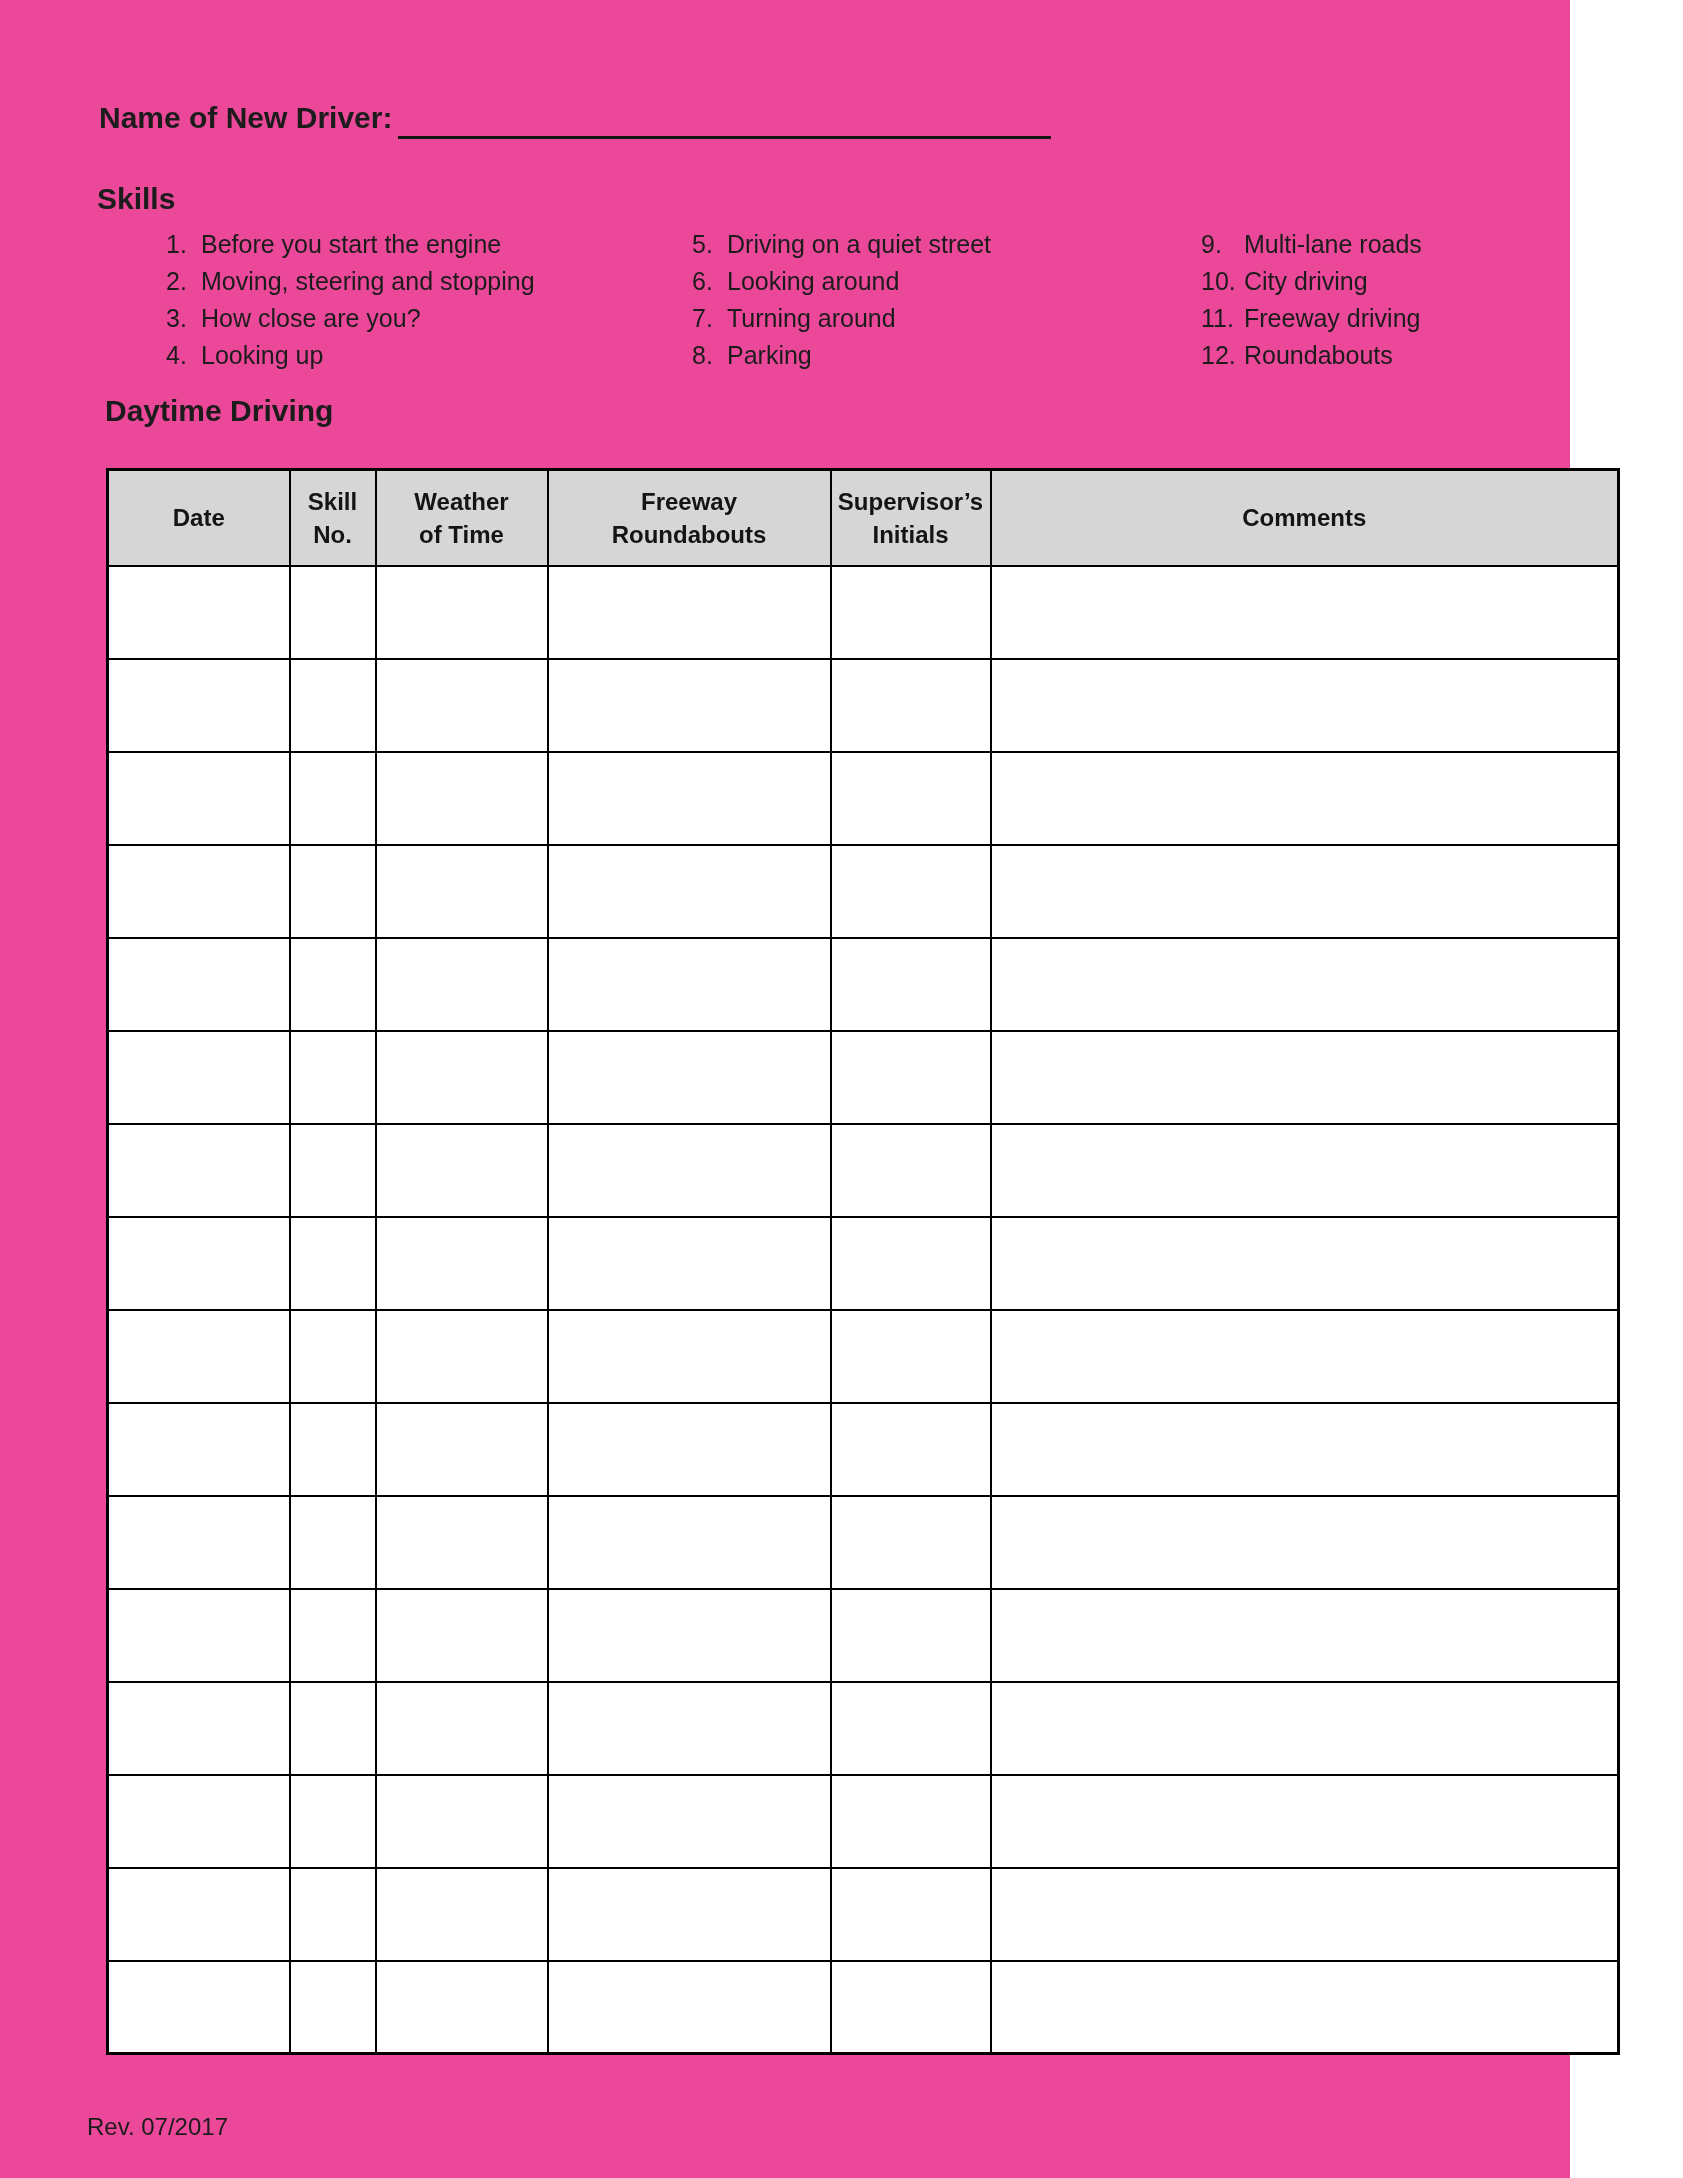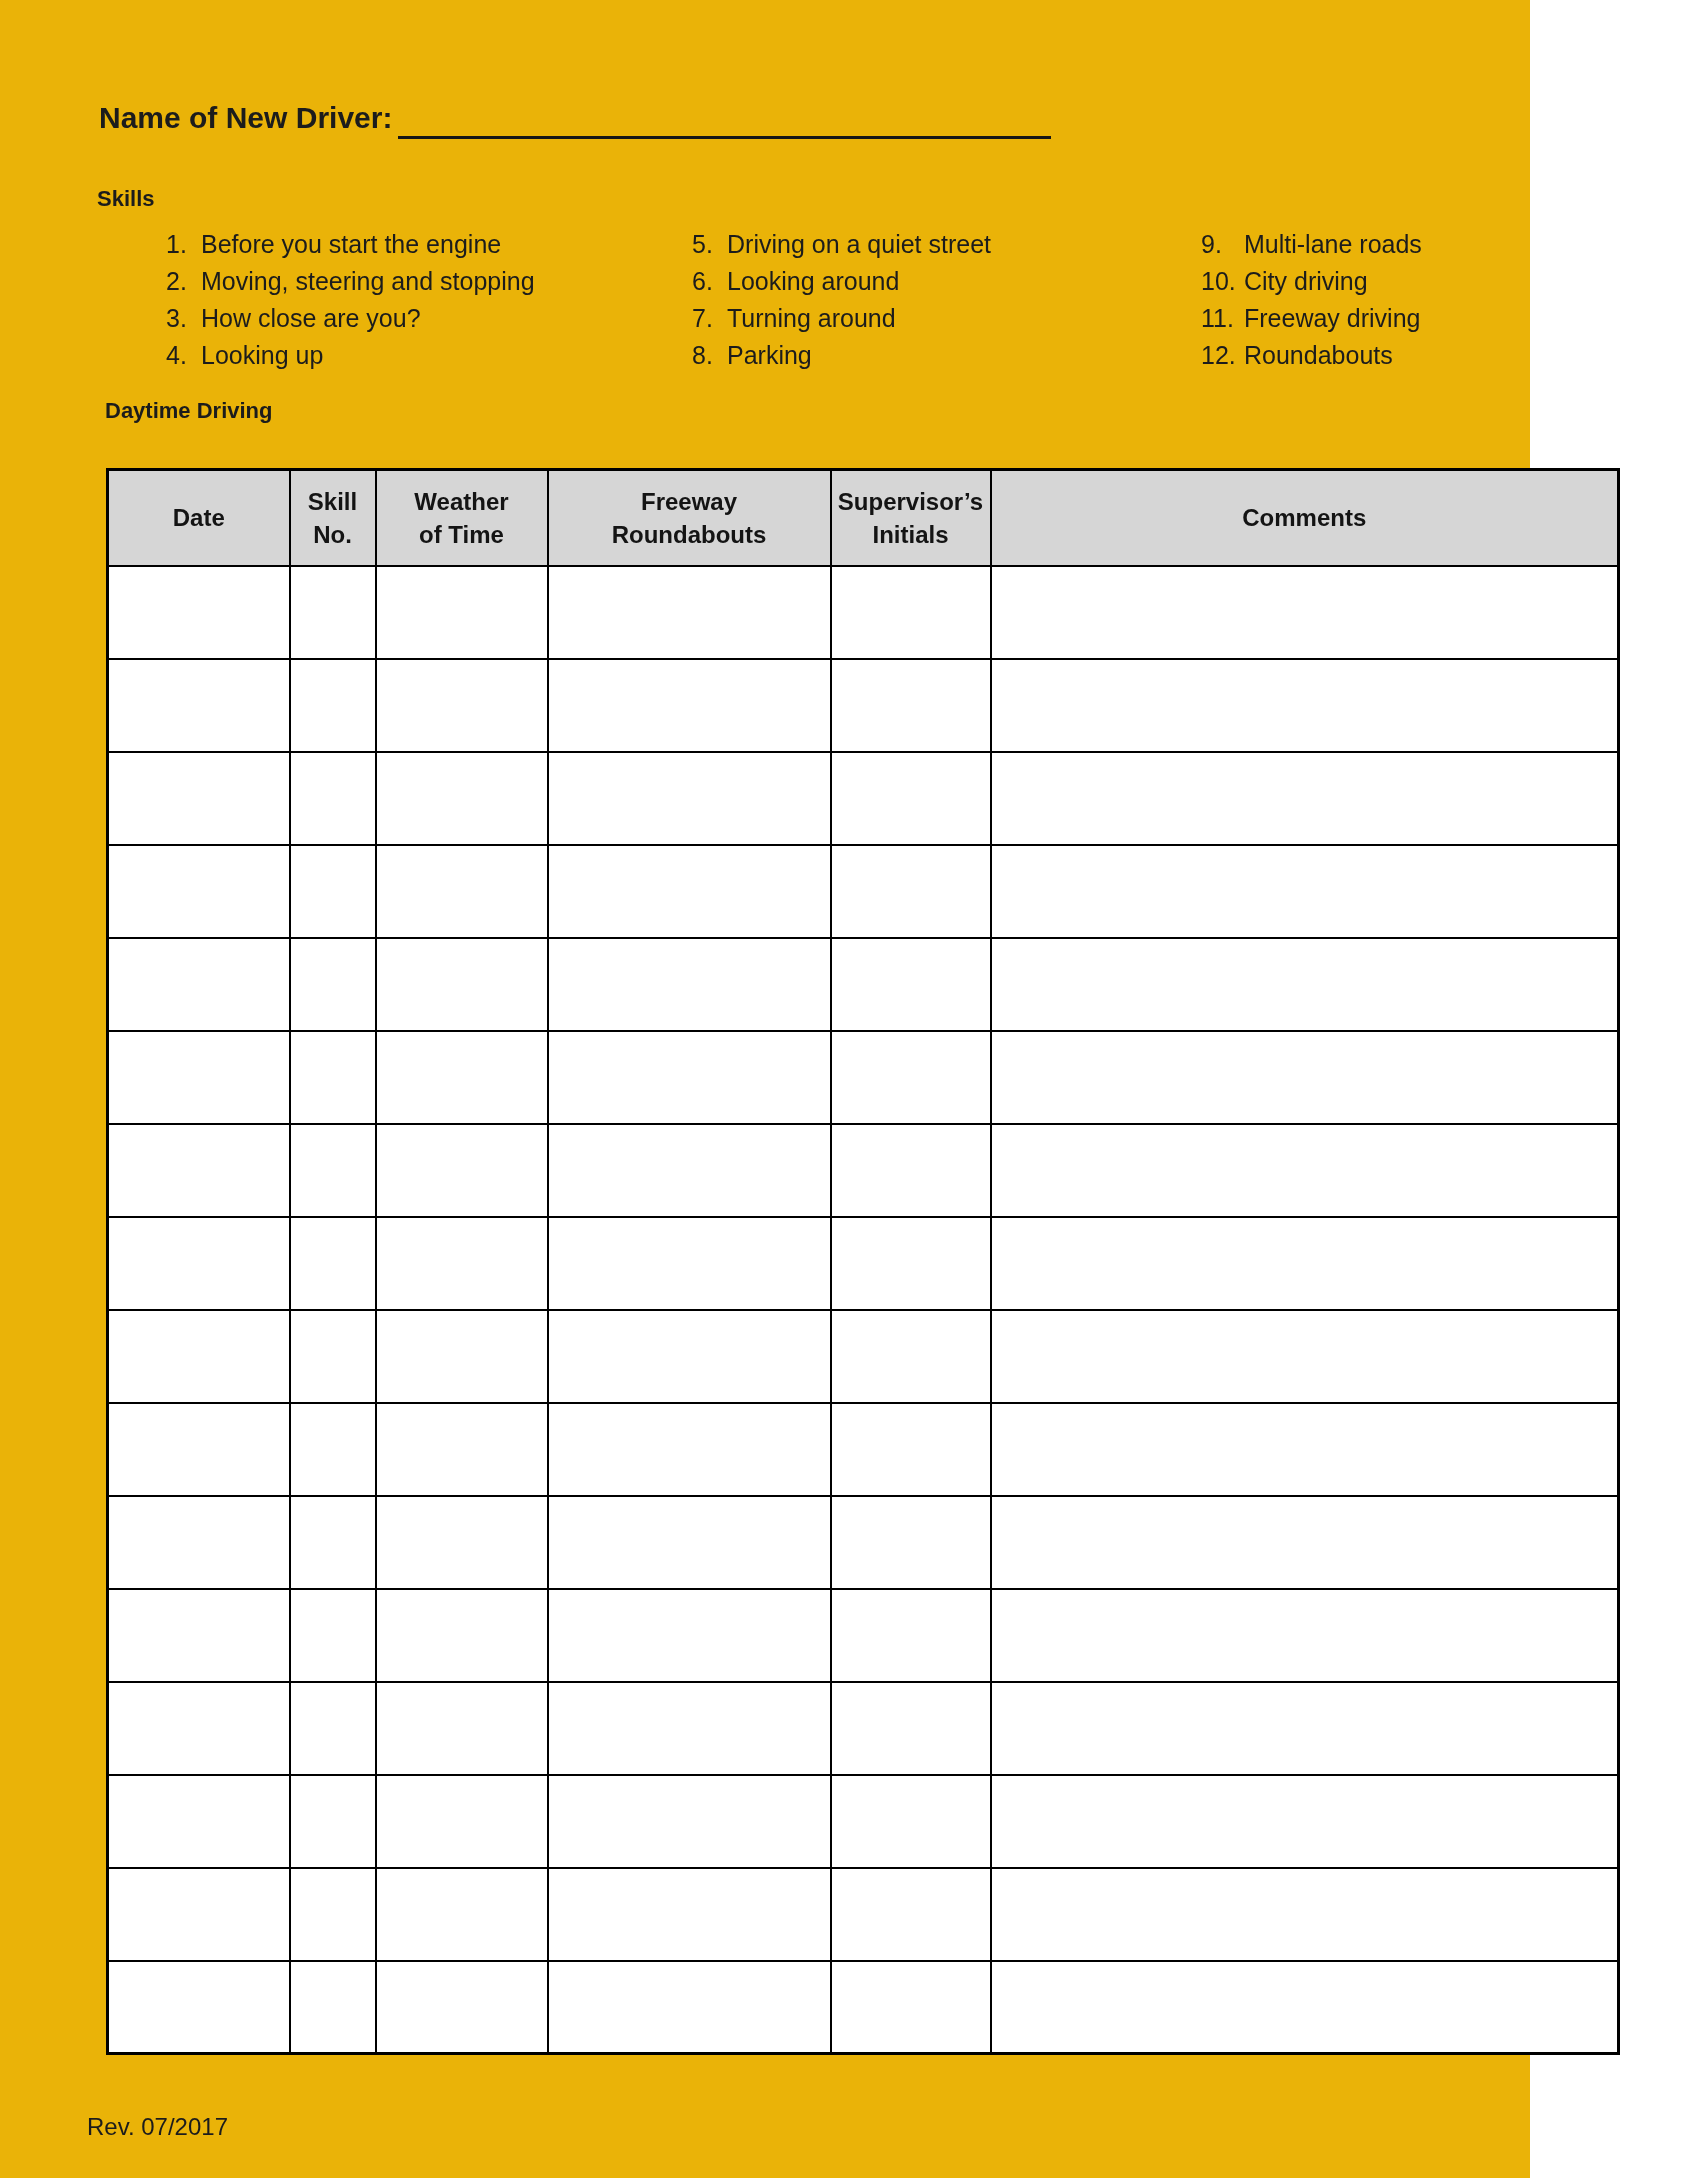--- a/index.html
+++ b/index.html
@@ -1,34 +1,34 @@
 <!DOCTYPE html>
 <html><head>
 <meta charset="utf-8">
 <style>
   html,body{margin:0;padding:0;background:#ffffff;}
   body{
     font-family:"Liberation Sans", sans-serif;
     color:#1c1c1c;
     width:1683px;height:2178px;position:relative;
   }
-  .page{position:absolute;left:0;top:0;width:1530px;height:2178px;background:#eab308;}
+  .page{position:absolute;left:0;top:0;width:1530px;height:2178px;background:#ec4899;padding-left:40px;}
 
   .title{
     position:absolute;left:99px;top:100px;
     font-size:30px;font-weight:bold;line-height:36px;color:#1c1c1c;
   }
   .name-blank{
     position:absolute;left:398px;top:75px;width:653px;height:61px;
     border-bottom:3px solid #161616;
   }
 
   .heading{
     position:absolute;left:97px;
-    font-size:22px;font-weight:bold;line-height:36px;color:#1c1c1c;
+    font-size:30px;font-weight:bold;line-height:36px;color:#1c1c1c;
   }
   .skills-heading{top:181px;}
   .section-heading{top:393px;margin-left:8px;}
 
   .skill-col{position:absolute;top:226px;}
   .skill-col.c1{left:166px;}
   .skill-col.c2{left:692px;}
   .skill-col.c3{left:1201px;}
   .skill-item{display:flex;font-size:25px;line-height:37px;white-space:nowrap;}
   .skill-item .num{display:inline-block;width:35px;flex:0 0 35px;}

